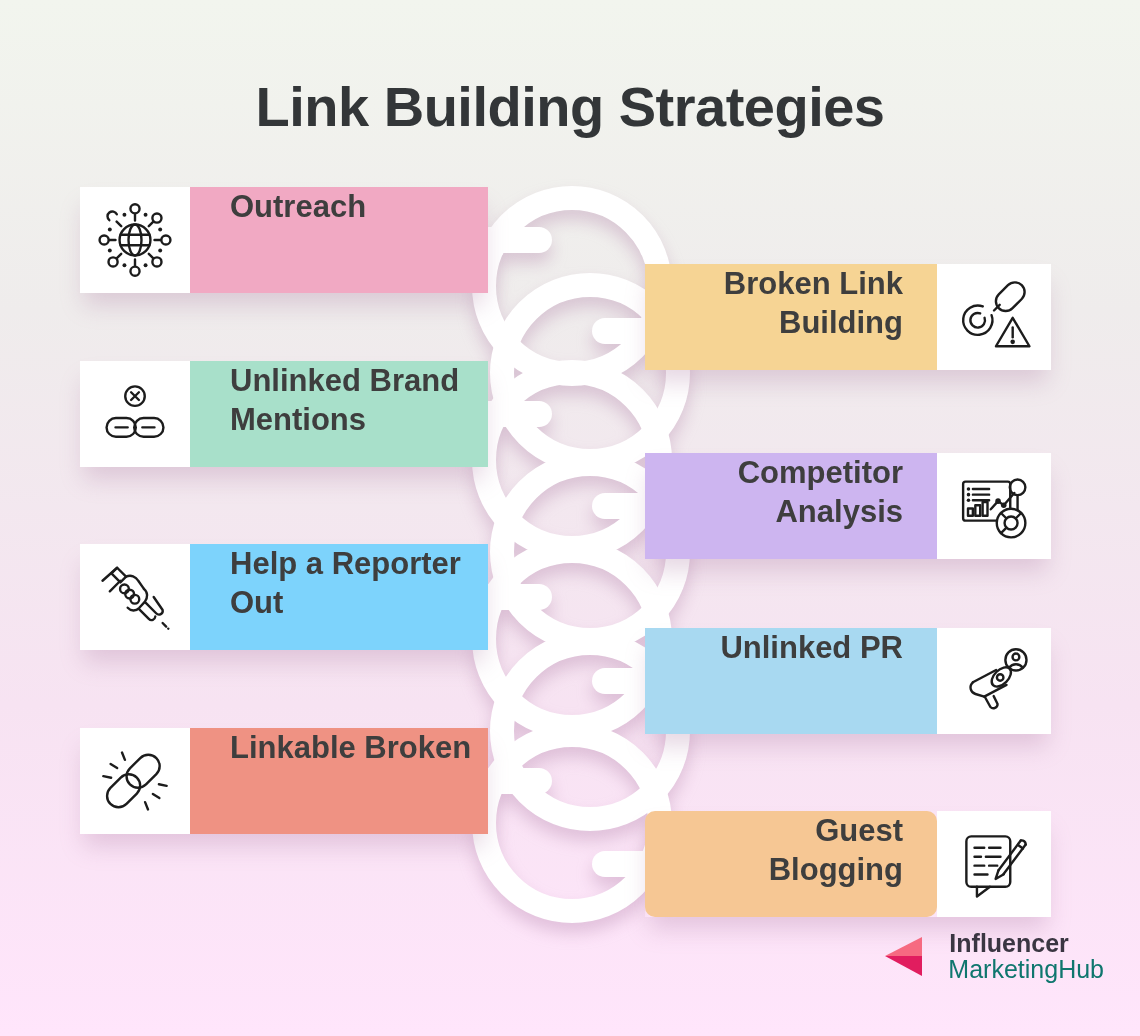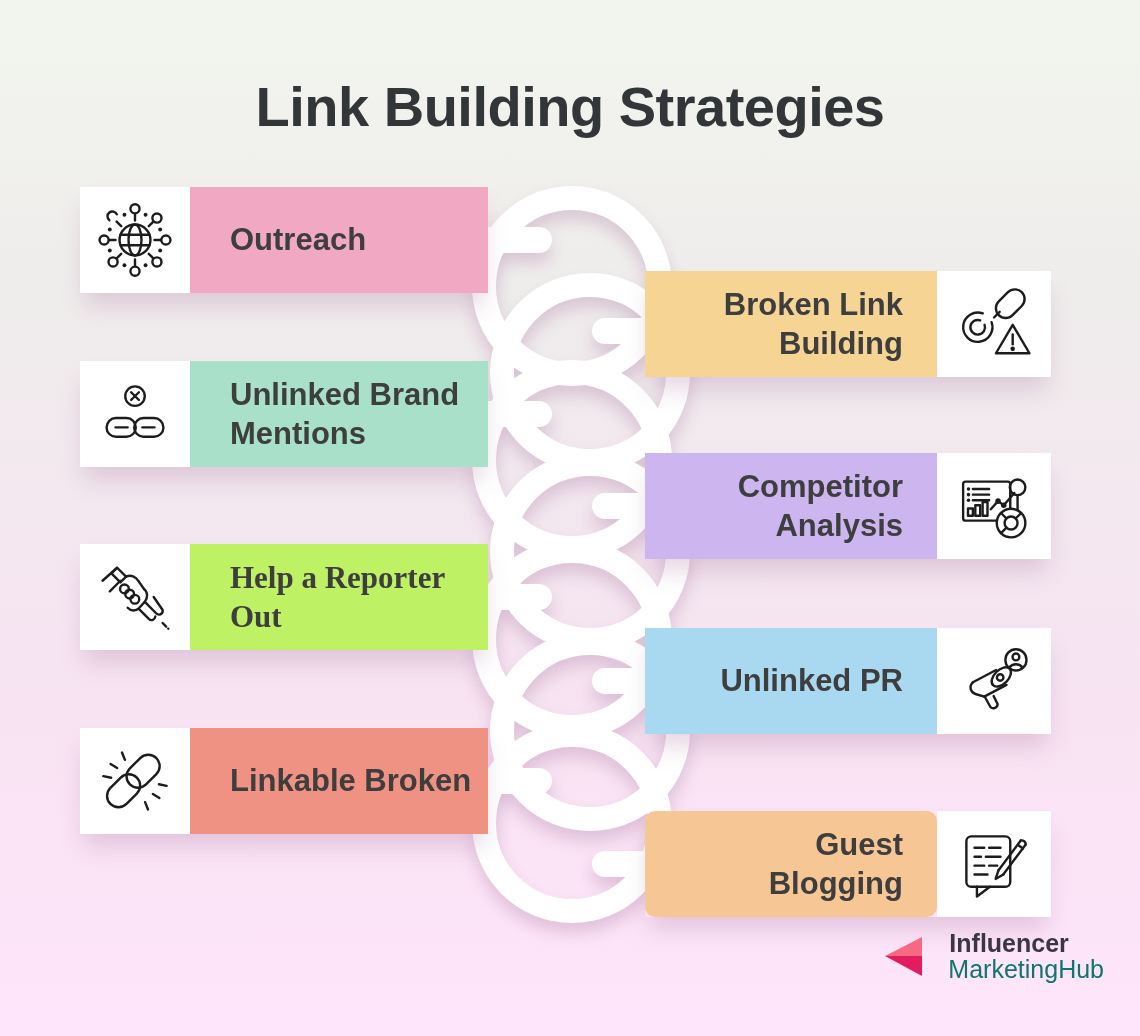--- a/index.html
+++ b/index.html
@@ -22,21 +22,21 @@
     box-shadow:0 16px 22px -4px rgba(173,122,162,0.30);
   }
   .row-left  { left:80px;  width:408px; }
   .row-right { left:645px; width:406px; }
   .iconbox {
     width:110px; flex:0 0 110px; background:#ffffff;
     display:flex; align-items:center; justify-content:center;
   }
   .row-right .iconbox { flex-basis:114px; width:114px; }
   .bar {
-    flex:1; display:flex; align-items:center;
+    flex:1; display:flex; 
   }
   .label {
     font-size:31px; font-weight:700; color:#3E3E3E;
     line-height:1.26; white-space:pre-line;
   }
   .row-left  .bar { padding-left:40px; }
   .row-right .bar { justify-content:flex-end; padding-right:34px; }
   .row-right .label { text-align:right; }
   .icon-svg { width:78px; height:78px; }
   .icon-svg * { vector-effect:non-scaling-stroke; }
@@ -142,21 +142,21 @@
         <circle cx="20.7" cy="22.2" r="2.7"></circle>
         <circle cx="23.9" cy="25.4" r="2.7"></circle>
         <path d="M18.5 11.5c3-1.5 6 0 7.5 2.5l3.5 5"></path>
         <path d="M29.5 19c2.5 2 2.5 5.5.5 8l-3.5 3.8c-2 2-5 2-7-.2"></path>
         <path d="M26.5 31.5l6 6c1.5 1.5 3.8.5 4-1.5"></path>
         <path d="M30.5 27.5l6.5 6.5c1.8 1.8 4.5.3 4-2l-5.5-8"></path>
         <path d="M41 40l3.5 3.5" stroke-dasharray="5 3"></path>
       </g>
     </svg>
   </div>
-  <div class="bar" style="background-color: #bef264; font-family: Liberation Serif, serif;">
+  <div class="bar" style="background-color: #7dd3fc;">
     <span class="label">Help a Reporter
 Out</span>
   </div>
 </div>
 
 <div class="row row-left" style="top:728px">
   <div class="iconbox">
     <svg class="icon-svg" viewBox="0 0 48 48">
       <g class="stroke" stroke-width="2.6">
         <rect x="5.5" y="23" width="23" height="14" rx="7" transform="rotate(-45 17 30)"></rect>
@@ -164,21 +164,21 @@
         <path d="M9 13.5l4 2.5 M16 6.5l1.8 4.5 M4.5 21l4.8 1"></path>
         <path d="M39 34.5l-4-2.5 M32 41.5l-1.8-4.5 M43.5 27l-4.8-1"></path>
       </g>
     </svg>
   </div>
   <div class="bar" style="background-color: rgb(239, 146, 131);">
     <span class="label">Linkable Broken</span>
   </div>
 </div>
 
-<div class="row row-right" style="top:271px">
+<div class="row row-right" style="top:264px">
   <div class="bar" style="background-color: rgb(246, 212, 148);">
     <span class="label">Broken Link
 Building</span>
   </div>
   <div class="iconbox">
     <svg class="icon-svg" viewBox="0 0 48 48">
       <g class="stroke">
         <rect x="24" y="5.5" width="20" height="12" rx="6" transform="rotate(-45 34 11.5)"></rect>
         <path d="M27.5 16.5l-3.5 3.5"></path>
         <path d="M22.5 22.9A9 9 0 1 1 17.1 17.5"></path>

